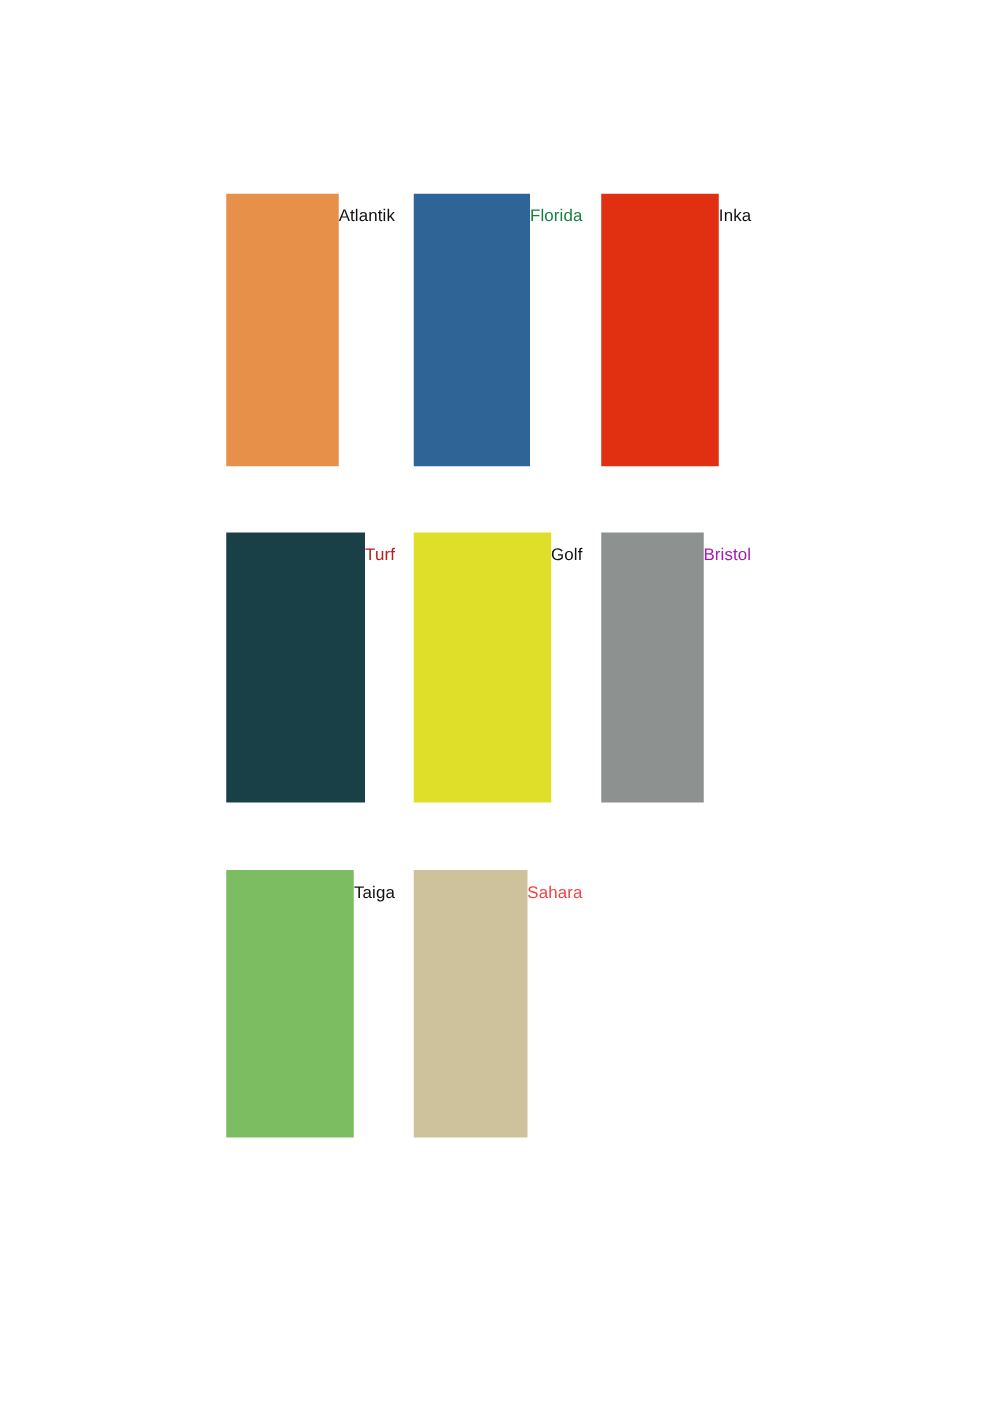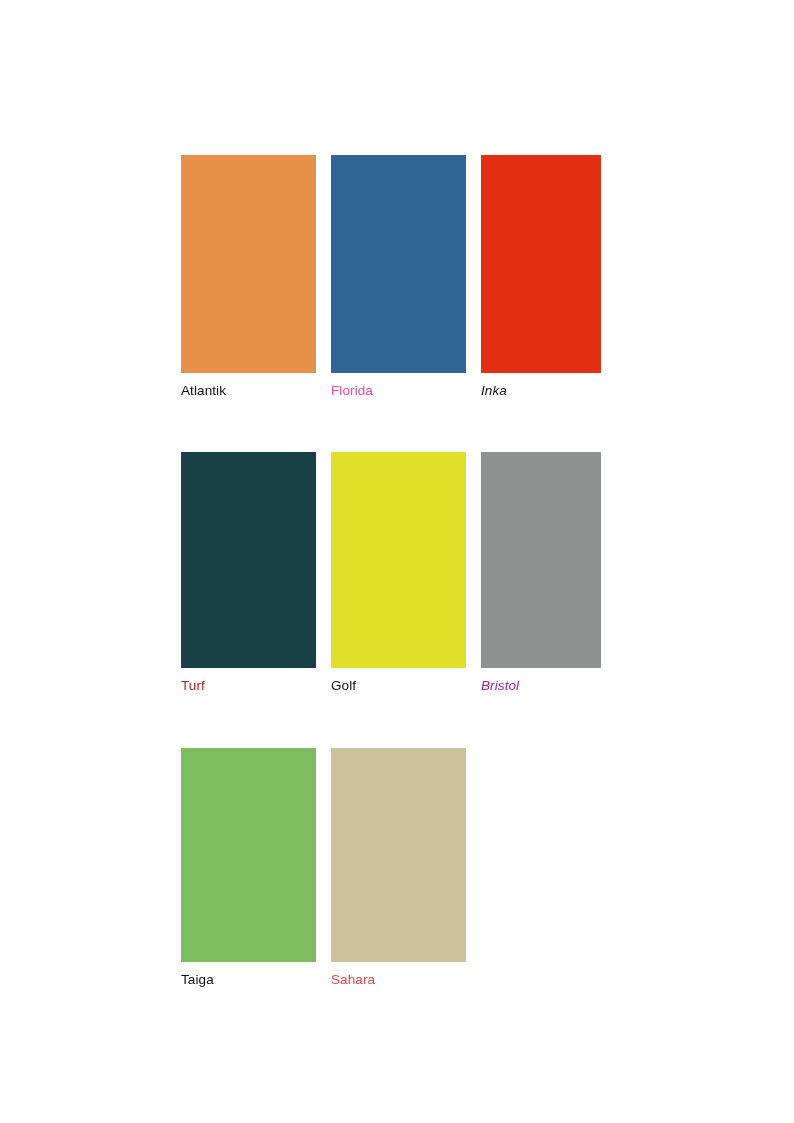--- a/index.html
+++ b/index.html
@@ -31,25 +31,24 @@
   .swatch-row:last-child {
     margin-bottom: 12px;
   }
   .swatch-row.row-2 {
     margin-bottom: 54px;
   }
 
   .swatch-cell {
     width: 135px;
     display: flex;
-    flex-direction: column;
+    flex-direction: row;
   }
   .swatch-cell.cell-3 {
     width: 120px;
-    font-style: italic;
   }
 
   .swatch-chip {
     width: 100%;
     height: 218px;
     display: block;
   }
   .swatch-row.row-2 .swatch-chip {
     height: 216px;
   }
@@ -71,21 +70,21 @@
 
 <div id="palette-sheet">
 
   <div class="swatch-row row-1">
     <div class="swatch-cell cell-1">
       <div class="swatch-chip" style="background-color: rgb(231, 144, 73);"></div>
       <div class="swatch-label" style="color: rgb(16, 16, 16);">Atlantik</div>
     </div>
     <div class="swatch-cell cell-2">
       <div class="swatch-chip" style="background-color: rgb(46, 100, 150);"></div>
-      <div class="swatch-label" style="color: #ec4899;">Florida</div>
+      <div class="swatch-label" style="color: #15803d;">Florida</div>
     </div>
     <div class="swatch-cell cell-3">
       <div class="swatch-chip" style="background-color: rgb(224, 47, 17);"></div>
       <div class="swatch-label" style="color: rgb(16, 16, 16);">Inka</div>
     </div>
   </div>
 
   <div class="swatch-row row-2">
     <div class="swatch-cell cell-1">
       <div class="swatch-chip" style="background-color: rgb(26, 64, 71);"></div>

